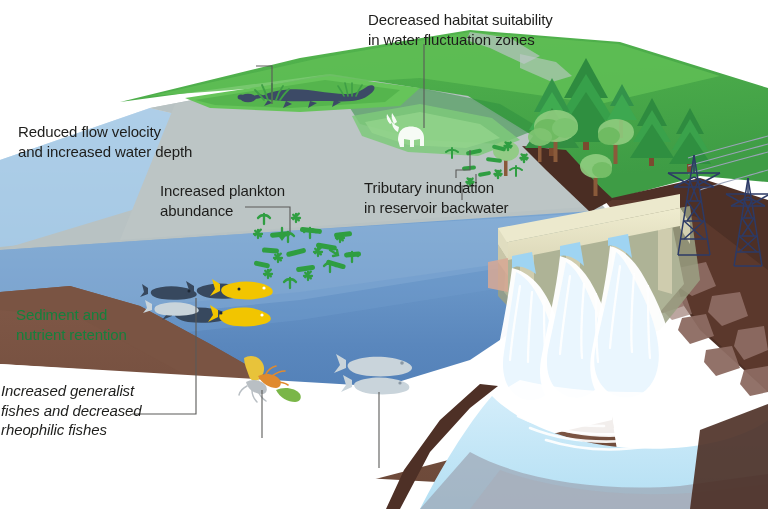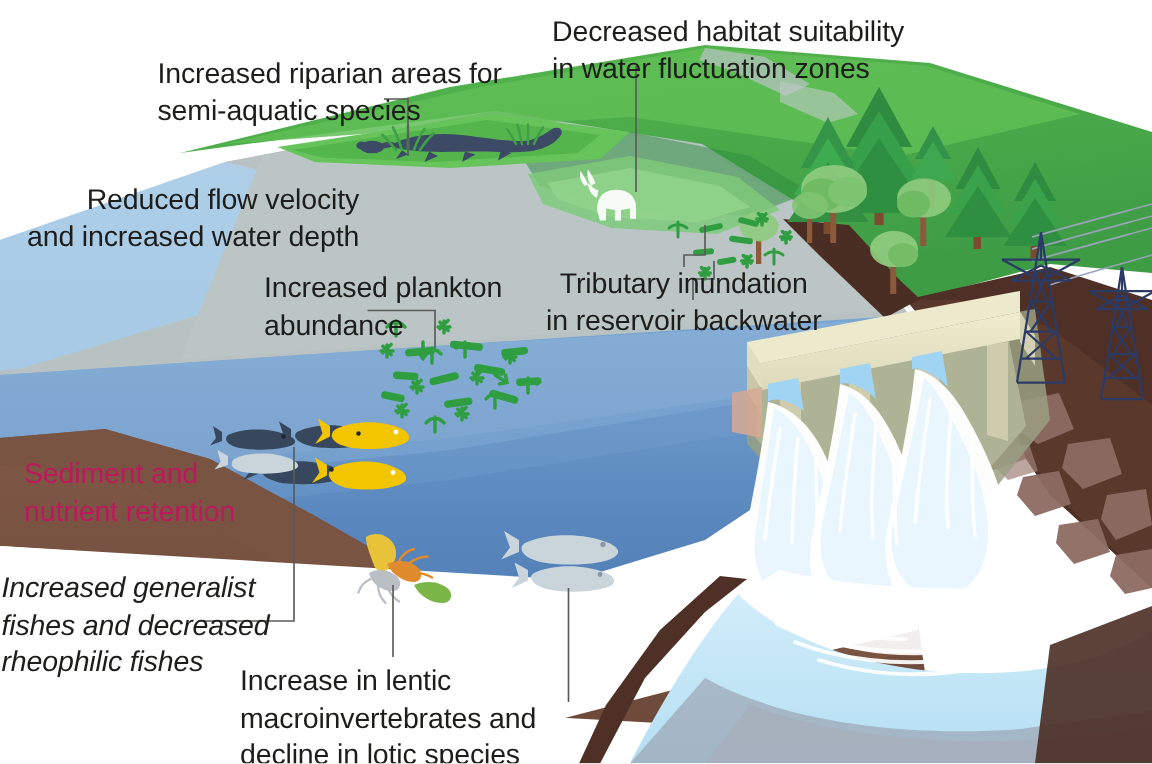--- a/index.html
+++ b/index.html
@@ -14,27 +14,27 @@
     overflow:hidden;
     background:#ffffff;
   }
   #scene{
     position:absolute;
     left:0; top:0;
     width:768px; height:509px;
   }
   .lbl{
     position:absolute;
-    font-size:19px;
+    font-size:15px;
     line-height:1.30;
     color:#1d1d1b;
     letter-spacing:-0.1px;
     white-space:pre-line;
   }
-  .lbl.white{ color:#be185d; }
+  .lbl.white{ color:#15803d; }
   #panel-label{
     position:absolute;
     left:4px; top:2px;
     font-size:15px;
     font-weight:bold;
     color:#000;
   }
   #fig-title{
     position:absolute;
     left:22px; top:2px;
@@ -520,32 +520,27 @@
       <path d="M132,414 L196,414 L196,298"></path>
 
       <path d="M262,438 L262,390"></path>
 
       <path d="M379,468 L379,392"></path>
 
     </g>
 
   </svg>
 
-  <span class="lbl" style="left:105px; top:38px;">Increased riparian areas for
-semi-aquatic species</span>
   <span class="lbl" style="left:368px; top:10px;">Decreased habitat suitability
 in water fluctuation zones</span>
-  <span class="lbl" style="left:18px; top:122px;text-align:right;">Reduced flow velocity
+  <span class="lbl" style="left:18px; top:122px;">Reduced flow velocity
 and increased water depth</span>
-  <span class="lbl" style="left:160px; top:181px;margin-left:16px;">Increased plankton
+  <span class="lbl" style="left:160px; top:181px;">Increased plankton
 abundance</span>
-  <span class="lbl" style="left:364px; top:178px;text-align:center;">Tributary inundation
+  <span class="lbl" style="left:364px; top:178px;">Tributary inundation
 in reservoir backwater</span>
   <span class="lbl white" style="left:16px; top:305px;">Sediment and
 nutrient retention</span>
   <span class="lbl" style="left:1px; top:381px;font-style:italic;">Increased generalist
 fishes and decreased
 rheophilic fishes</span>
-  <span class="lbl" style="left:160px; top:443px;">Increase in lentic
-macroinvertebrates and
-decline in lotic species</span>
 
 </div>
 
 </body></html>

